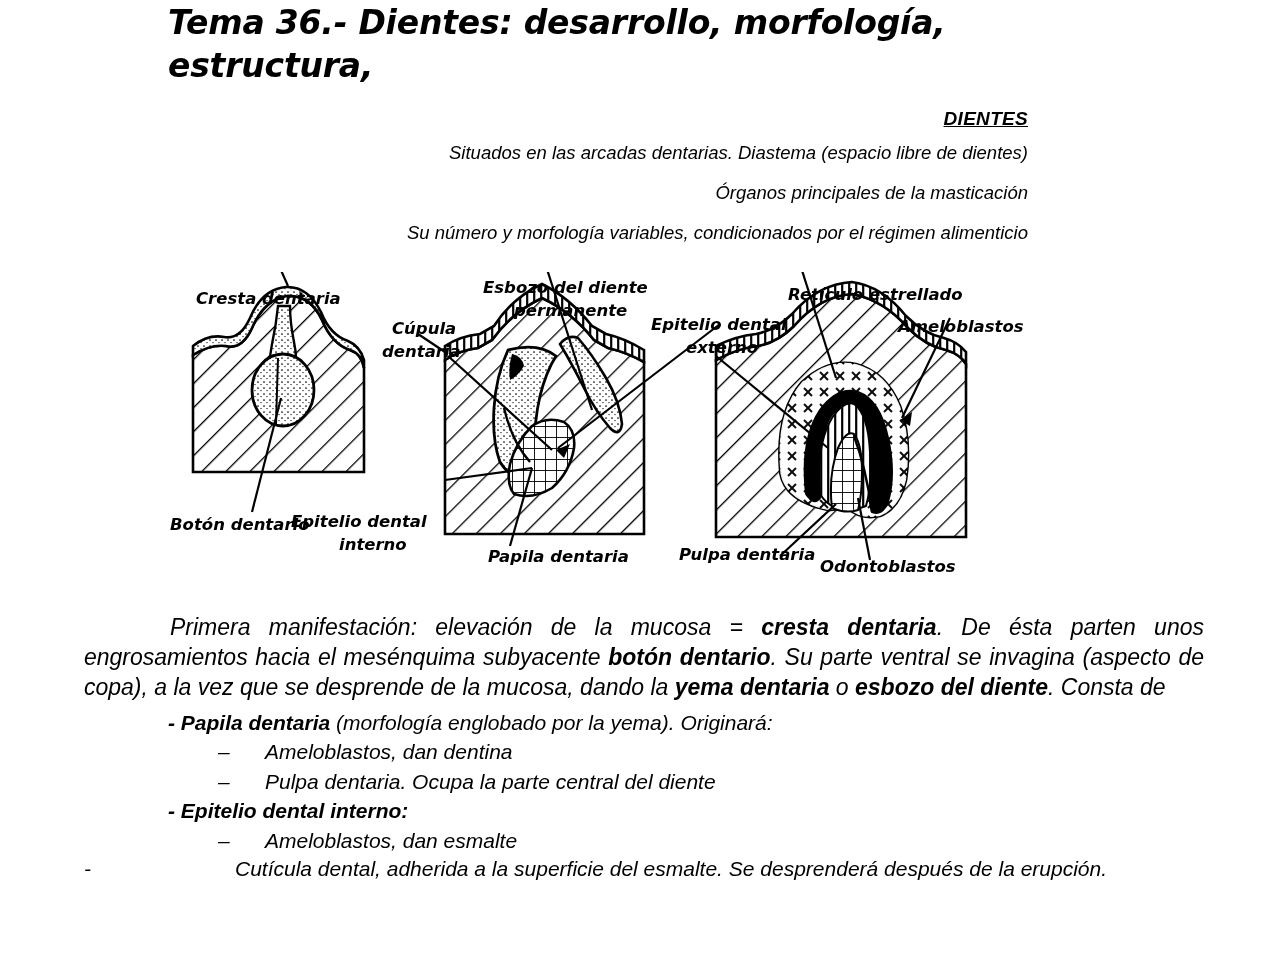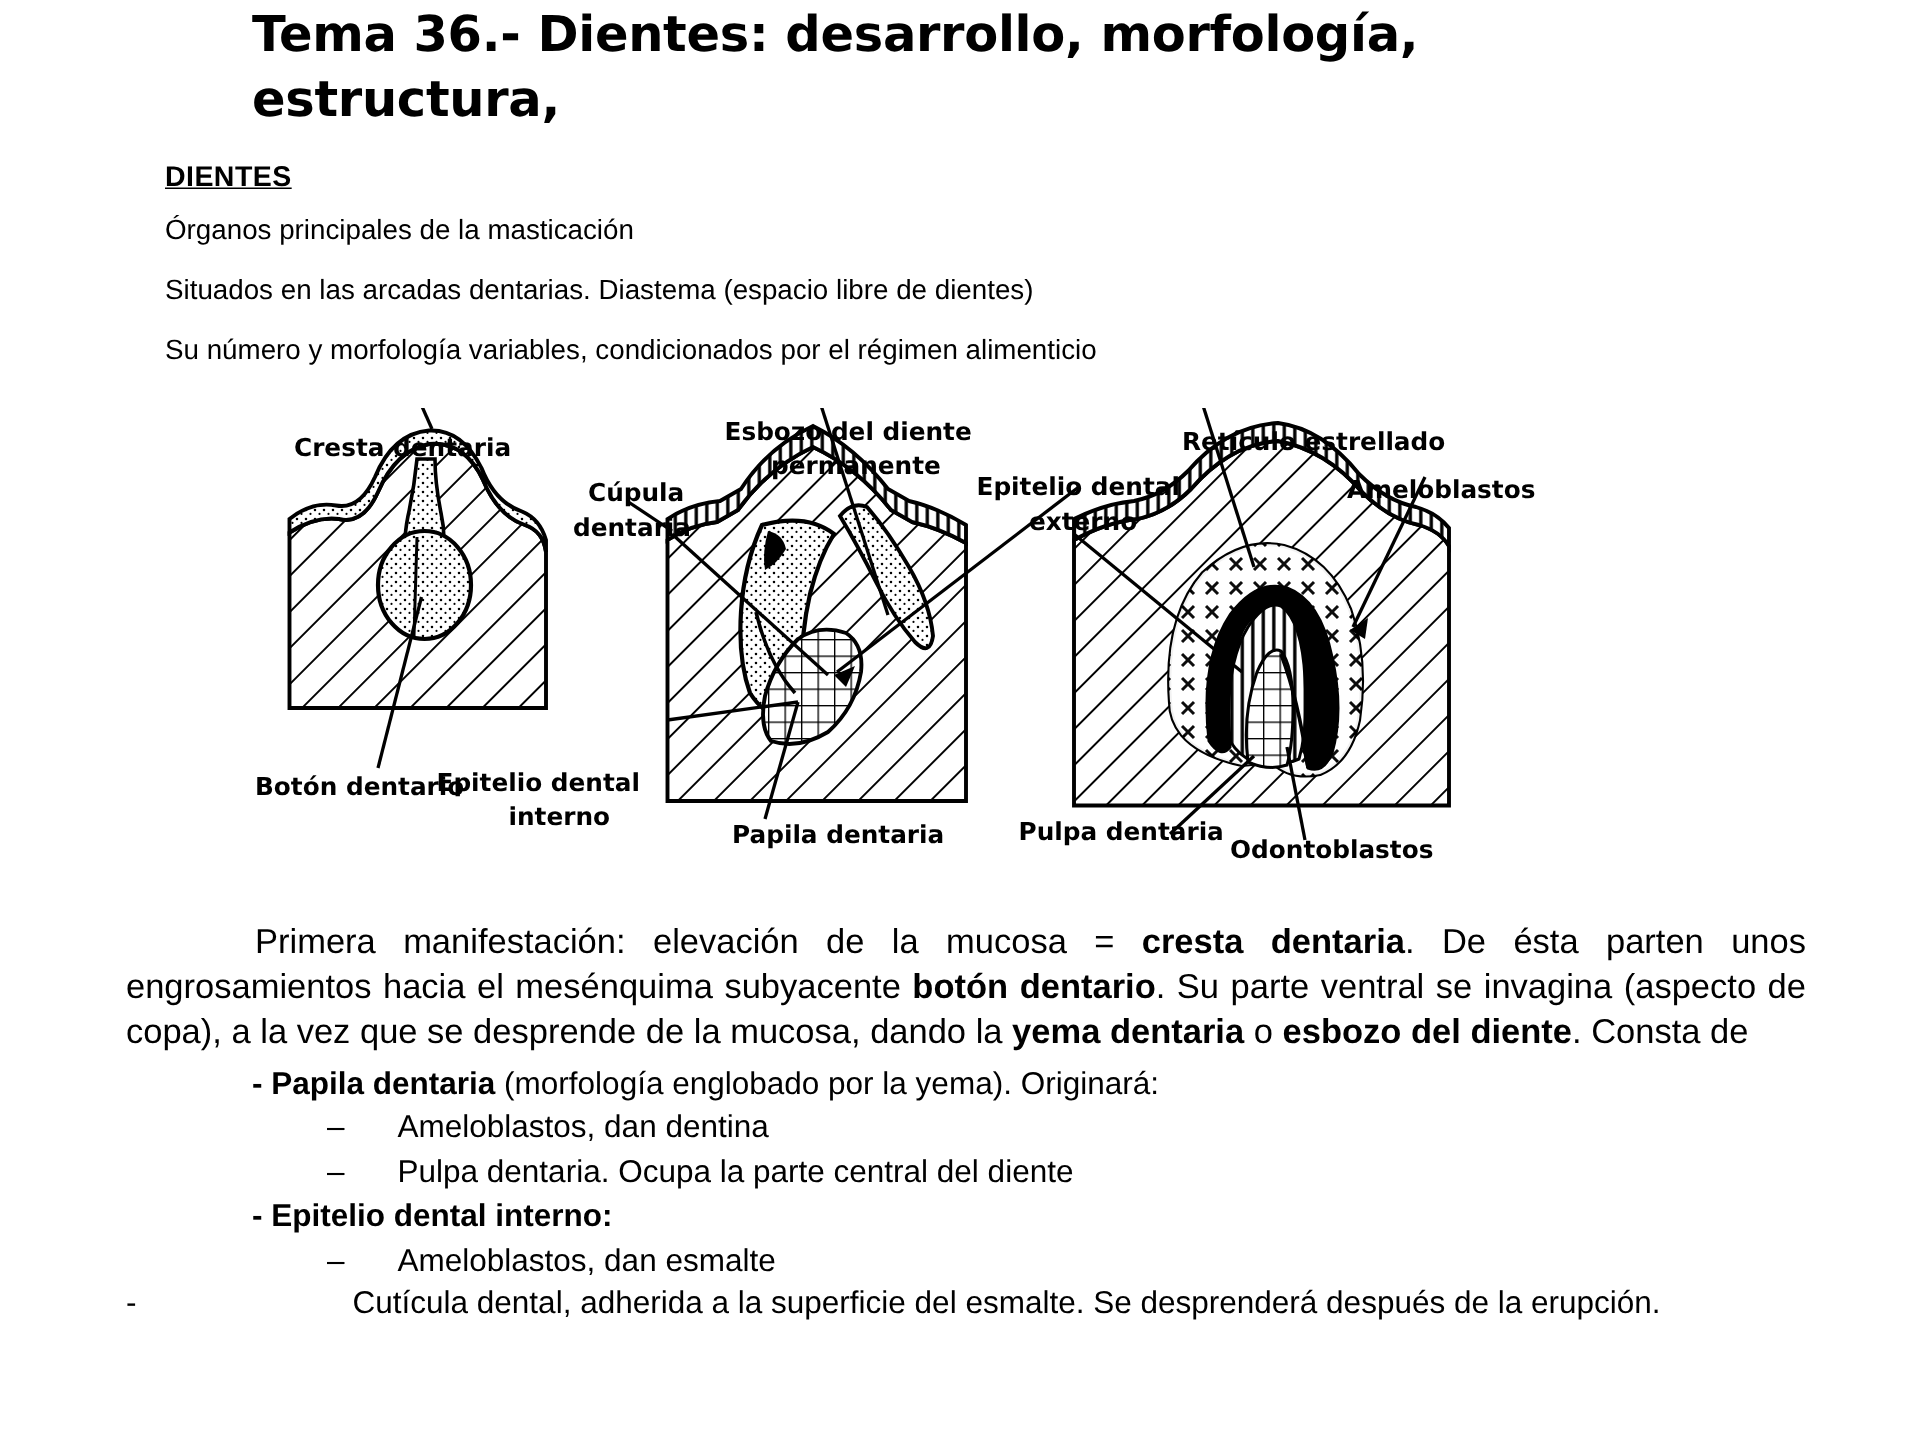--- a/index.html
+++ b/index.html
@@ -5,37 +5,37 @@
 <style>
   html,body{margin:0;padding:0;}
   body{
     width:1280px;height:960px;
     background:#ffffff;
     font-family:"Liberation Sans", sans-serif;
     color:#000000;
     overflow:hidden;
     position:relative;
   }
-  .page{position:relative;width:1280px;height:960px;}
+  .page{position:relative;width:1280px;height:960px;font-style:italic;}
 
   
   .title{
     position:absolute;
     left:168px; top:2px; width:990px;
     font-size:33px;
     font-weight:bold;
     line-height:1.30;
     letter-spacing:-0.2px;
     font-family:"DejaVu Sans", sans-serif;
   }
 
   
   .intro{
     position:absolute;
-    left:110px; top:108px; width:900px;
+    left:128px; top:108px; width:900px;text-align:right;
   }
   .intro .heading{
     font-size:19px;
     font-weight:bold;
     text-decoration:underline;
     letter-spacing:0.3px;
     margin:0 0 12px 0;
     font-family:"Liberation Sans", sans-serif;
   }
   .intro .line{
@@ -111,22 +111,22 @@
 <body>
 
 <div class="page">
 
   <div class="title">
     <div>Tema 36.- Dientes: desarrollo, morfología, estructura,</div>
   </div>
 
   <div class="intro">
     <div class="heading">DIENTES</div>
+    <div class="line">Situados en las arcadas dentarias. Diastema (espacio libre de dientes)</div>
     <div class="line">Órganos principales de la masticación</div>
-    <div class="line">Situados en las arcadas dentarias. Diastema (espacio libre de dientes)</div>
     <div class="line">Su número y morfología variables, condicionados por el régimen alimenticio</div>
   </div>
 
   <div class="figure">
     <svg viewBox="0 0 905 305" width="905" height="305" xmlns="http://www.w3.org/2000/svg">
       <defs>
 
         <pattern id="hatchA" width="17" height="17" patternUnits="userSpaceOnUse" patternTransform="rotate(45)">
           <rect width="17" height="17" fill="#fff"></rect>
           <line x1="0" y1="0" x2="0" y2="17" stroke="#000" stroke-width="2.6"></line>

